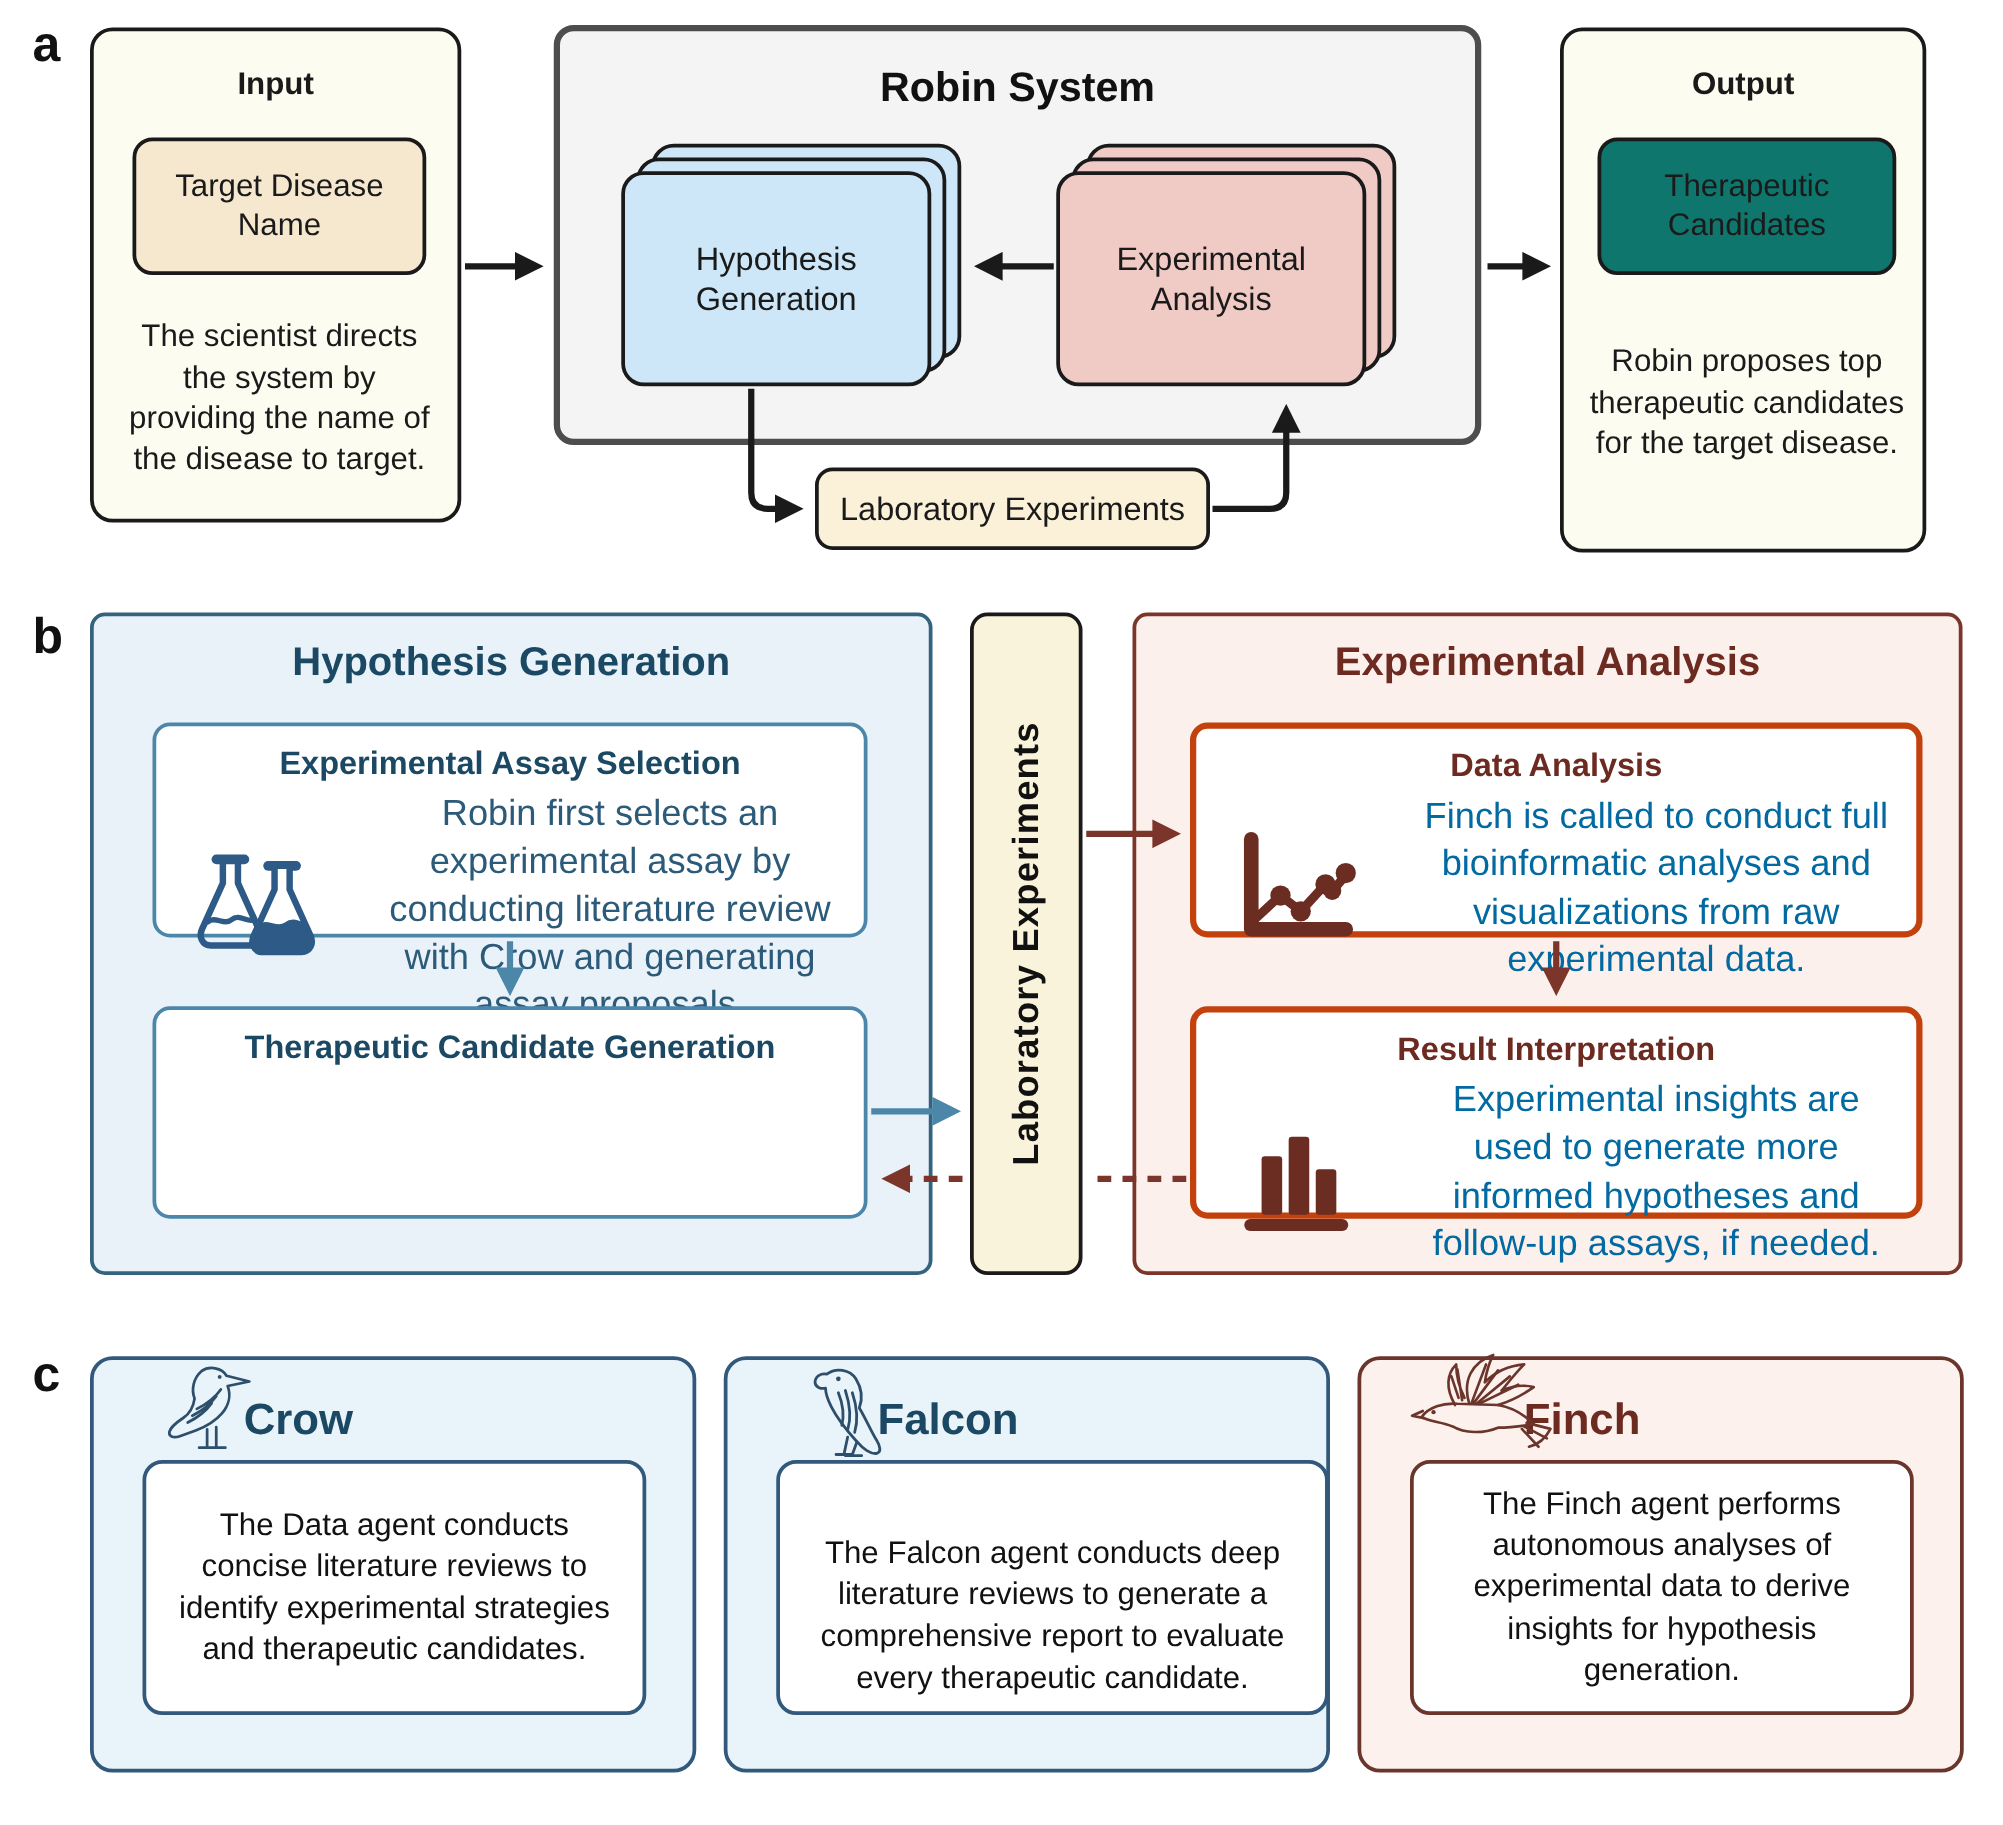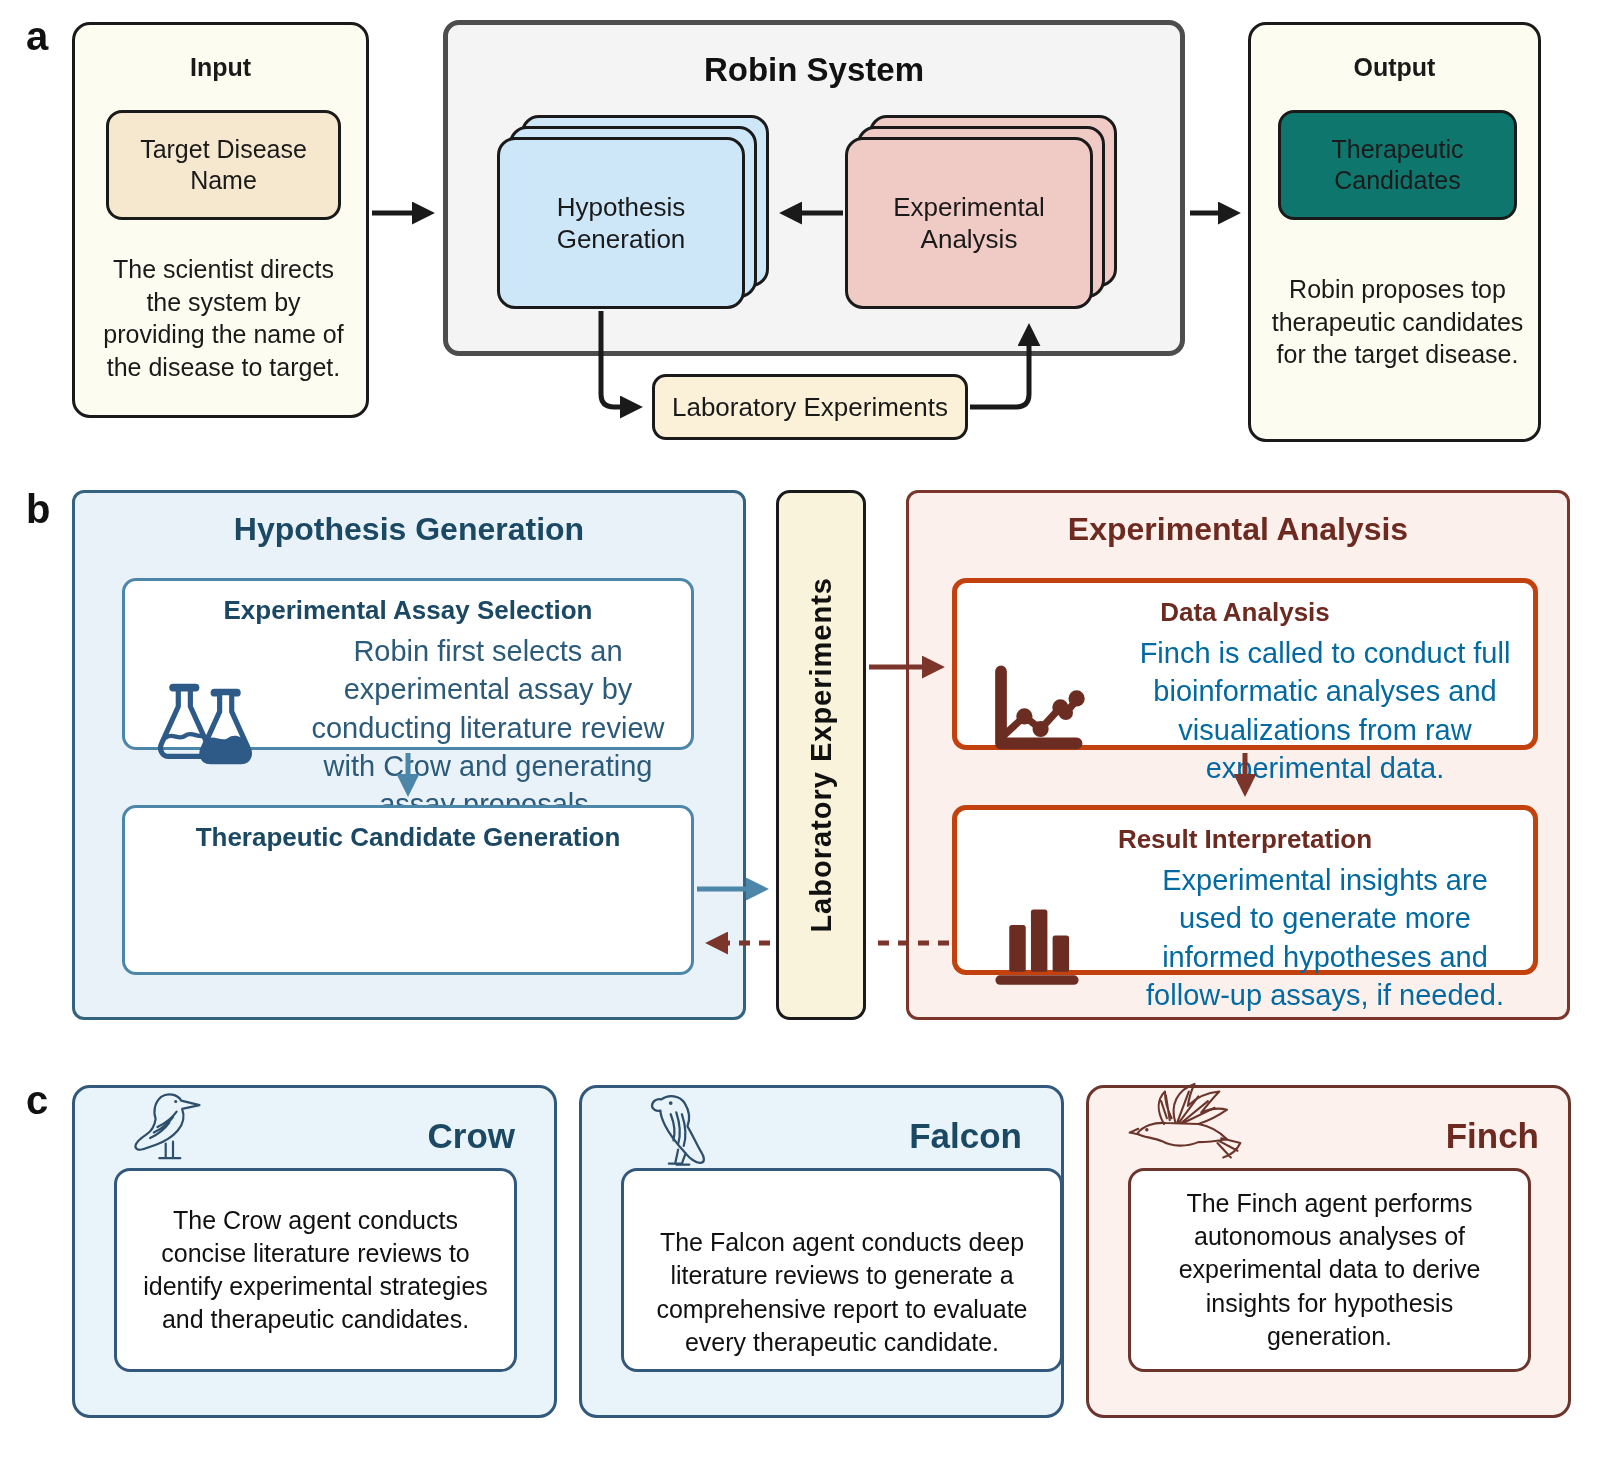--- a/index.html
+++ b/index.html
@@ -40,21 +40,21 @@
   .step-icon{width:124px;flex:0 0 124px;display:flex;align-items:center;justify-content:center;}
   .step-text{flex:1;text-align:center;font-size:29px;line-height:1.32;margin-left:36px;}
   .blue-body{color:#2c5a79;}
   .red-body{color:#0369a1;}
   .lab-bar{background:#faf3dc;border:3px solid #1a1a1a;border-radius:14px;display:flex;align-items:center;justify-content:center;}
   .vtext{writing-mode:vertical-rl;transform:rotate(180deg);font-size:29px;font-weight:600;color:#111;letter-spacing:1px;white-space:nowrap;}
   
   .agent{border-radius:18px;}
   .agent.blue{background:#e9f3fa;border:3px solid #32587c;}
   .agent.red{background:#fdf1ee;border:3px solid #6b352b;}
-  .agent-title{font-size:35px;font-weight:700;text-align:right;}
+  .agent-title{font-size:35px;font-weight:700;text-align:left;}
   .agent-inner{position:absolute;background:#ffffff;border-radius:16px;display:flex;align-items:center;justify-content:center;
         padding:10px 24px;}
   .agent-inner.blue{border:3px solid #32587c;}
   .agent-inner.red{border:3px solid #6b352b;}
   .agent-text{font-size:25px;line-height:1.33;text-align:center;color:#111;}
   .overlay{position:absolute;left:0;top:0;pointer-events:none;}
 </style>
 </head>
 <body>
 
@@ -168,21 +168,21 @@
   </div>
   <div class="abs" style="left:127px;top:1086px;width:92px;height:84px;">
     <svg width="92" height="84" viewBox="0 0 100 92" fill="none" stroke="#2d4f6b" stroke-width="2.4" stroke-linecap="round" stroke-linejoin="round">
       <path d="M59 16 L79 21 L60 25 C63 33 61 42 55 49 C49 56 40 61 32 64 L18 69 C12 71 8 69 9 65 C10 61 15 57 21 53 C27 49 30 43 31 36 C28 28 30 18 37 12 C44 7 55 9 59 16 Z"></path>
       <circle cx="53" cy="17" r="1.7" fill="#2d4f6b" stroke="none"></circle>
       <path d="M33 45 C41 41 49 35 54 28 M29 51 C37 47 45 41 50 34 M25 57 C33 53 41 47 46 40"></path>
       <path d="M42 63 L42 78 M50 61 L50 78 M35 79 H49 M43 79 H58"></path>
     </svg>
   </div>
   <div class="abs agent-inner blue" style="left:114px;top:1168px;width:403px;height:204px;">
-    <div class="agent-text">The Crow agent conducts concise literature reviews to identify experimental strategies and therapeutic candidates.</div>
+    <div class="agent-text">The Data agent conducts concise literature reviews to identify experimental strategies and therapeutic candidates.</div>
   </div>
 
   <div class="abs agent blue" style="left:579px;top:1085px;width:485px;height:333px;">
     <div class="abs agent-title blue-t" style="left:120px;top:28px;width:320px;">Falcon</div>
   </div>
   <div class="abs" style="left:632px;top:1090px;width:96px;height:82px;">
     <svg width="96" height="82" viewBox="0 0 100 88" fill="none" stroke="#2d4f6b" stroke-width="2.4" stroke-linecap="round" stroke-linejoin="round">
       <path d="M30 10 C38 4 50 6 55 14 C60 22 61 31 58 39 C64 49 68 59 73 67 C76 72 77 77 73 78 C68 79 61 74 56 68 C47 58 39 48 34 38 C31 32 29 26 29 22 C25 23 20 21 20 17 C20 12 25 9 30 10 Z"></path>
       <circle cx="40" cy="14" r="2" fill="#2d4f6b" stroke="none"></circle>
       <path d="M52 26 C56 38 57 50 54 60 M46 24 C50 36 51 48 48 58 M40 26 C44 36 45 46 43 54"></path>

